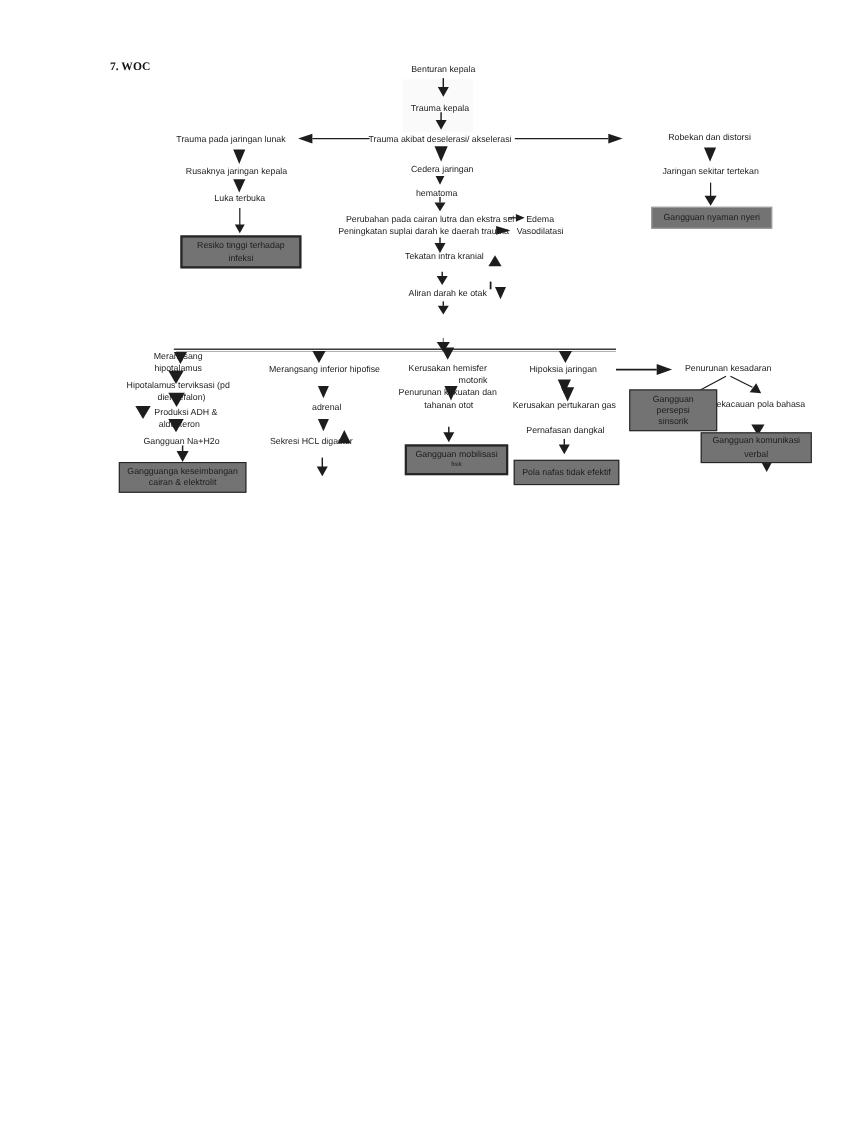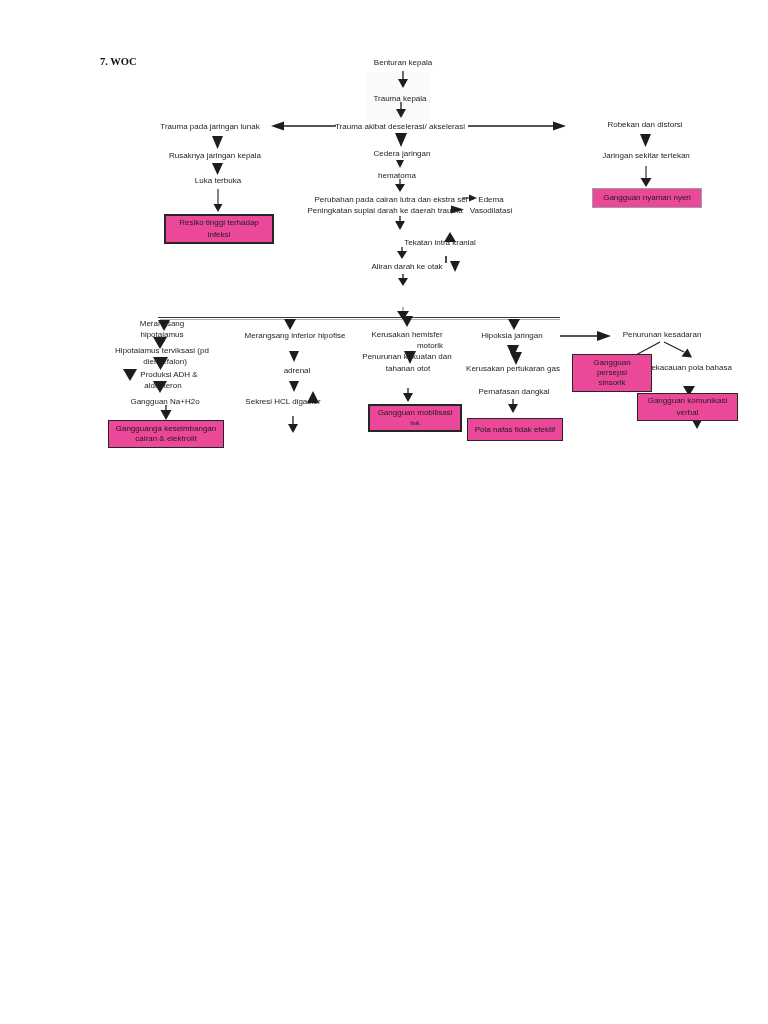--- a/index.html
+++ b/index.html
@@ -2,21 +2,21 @@
 <html><head>
 <meta charset="utf-8">
 <style>
   html,body{margin:0;padding:0;background:#fff;}
   #page{position:relative;width:768px;height:1024px;background:#ffffff;overflow:hidden;
         font-family:"Liberation Sans",sans-serif;color:#1d1d1d;}
   .t{position:absolute;transform:translateX(-50%);font-size:8px;line-height:9px;
      white-space:nowrap;color:#1d1d1d;}
   .title{position:absolute;font-family:"Liberation Serif",serif;font-weight:bold;
          font-size:10.5px;color:#111;}
-  .bx{position:absolute;border:1.5px solid #262626;box-sizing:border-box;background:#ec4899;
+  .bx{position:absolute;border:1.5px solid #262626;box-sizing:border-box;background:#737373;
       display:flex;flex-direction:column;align-items:center;justify-content:center;
       text-align:center;font-size:8px;}
   .bx .ln{white-space:nowrap;line-height:12px;}
   .bx.tight .ln{line-height:10px;}
   .bx.b2{border-width:2px;}
   .bx.thin{border-width:1px;border-color:#a0a0a0;}
   .tiny{font-size:5.5px;line-height:7px;}
   svg{position:absolute;left:0;top:0;}
   .scanshade{position:absolute;background:#f3f3f3;}
 </style>
@@ -115,21 +115,21 @@
   <div class="t" style="left:400px;top:122px;">Trauma akibat deselerasi/ akselerasi</div>
   <div class="t" style="left:210px;top:122px;">Trauma pada jaringan lunak</div>
   <div class="t" style="left:215px;top:151px;">Rusaknya jaringan kepala</div>
   <div class="t" style="left:218px;top:176px;">Luka terbuka</div>
   <div class="t" style="left:402px;top:149px;">Cedera jaringan</div>
   <div class="t" style="left:397px;top:171px;">hematoma</div>
   <div class="t" style="left:391px;top:195px;">Perubahan pada cairan lutra dan ekstra sel</div>
   <div class="t" style="left:491px;top:195px;">Edema</div>
   <div class="t" style="left:385px;top:206px;">Peningkatan suplai darah ke daerah trauma</div>
   <div class="t" style="left:491px;top:206px;">Vasodilatasi</div>
-  <div class="t" style="left:404px;top:238px;margin-left:36px;">Tekatan intra kranial</div>
+  <div class="t" style="left:404px;top:228px;">Tekatan intra kranial</div>
   <div class="t" style="left:407px;top:262px;">Aliran darah ke otak</div>
   <div class="t" style="left:645px;top:120px;">Robekan dan distorsi</div>
   <div class="t" style="left:646px;top:151px;">Jaringan sekitar tertekan</div>
 
   <div class="t" style="left:162px;top:319px;">Merangsang</div>
   <div class="t" style="left:162px;top:330px;">hipotalamus</div>
   <div class="t" style="left:162px;top:346px;">Hipotalamus terviksasi (pd</div>
   <div class="t" style="left:165px;top:357px;">diensefalon)</div>
   <div class="t" style="left:169px;top:370px;">Produksi ADH &amp;</div>
   <div class="t" style="left:163px;top:381px;">aldosteron</div>

